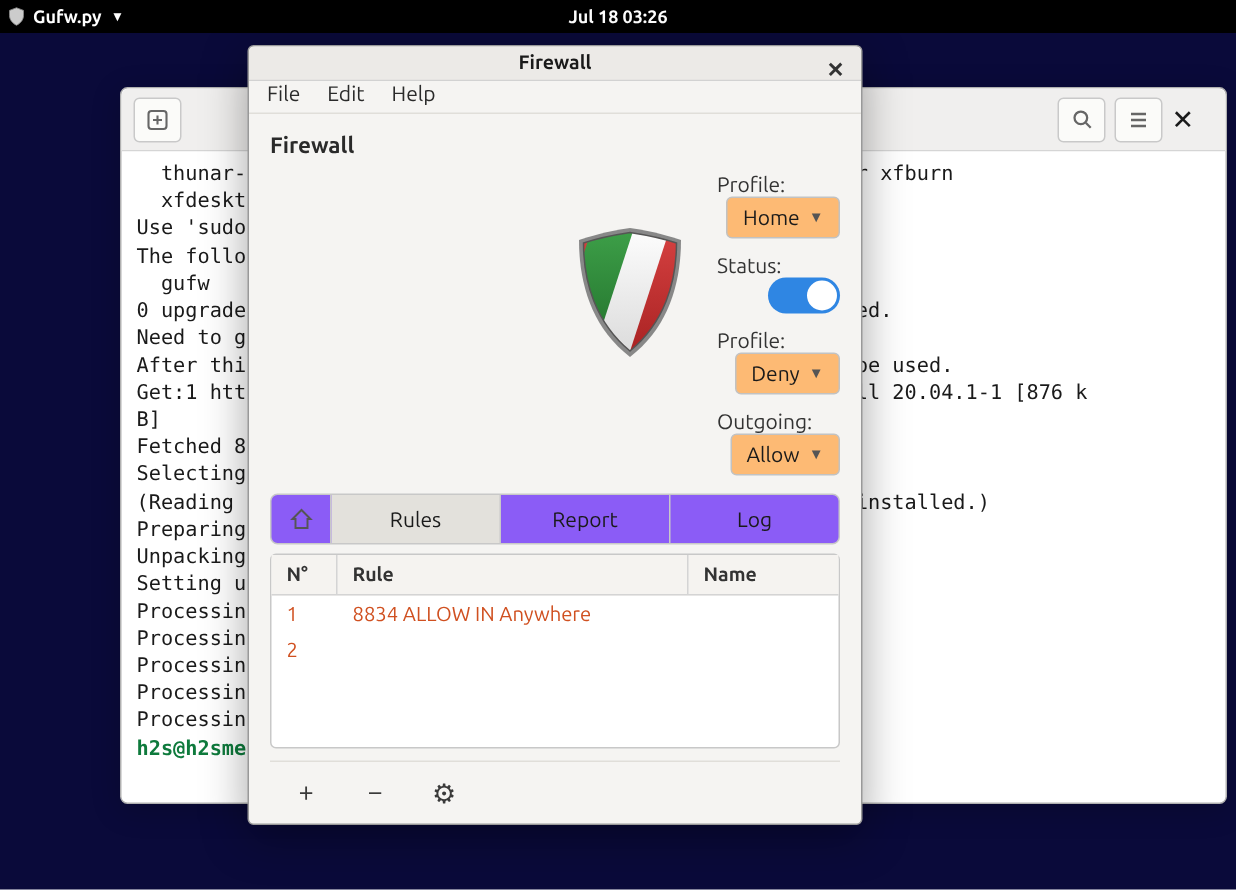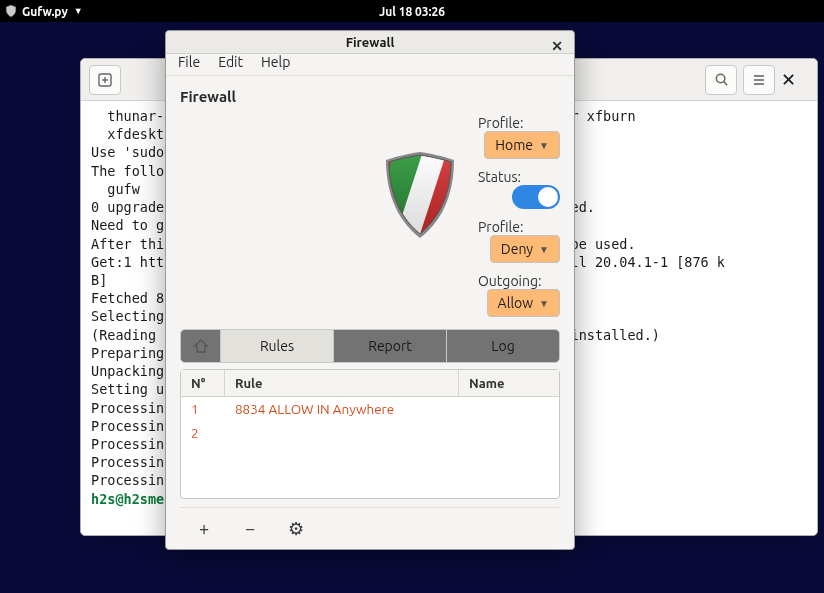--- a/index.html
+++ b/index.html
@@ -81,21 +81,21 @@
     position:relative; display:inline-block;
   }
   .switch::after {
     content:""; position:absolute; right:2px; top:2px; width:20px; height:20px;
     border-radius:50%; background:#fff;
   }
   .shield-holder { position:absolute; left:380px; top:148px; }
   
   .tabbar {
     display:flex; border:1px solid #c8c8c8; border-radius:5px; overflow:hidden;
-    margin-top:2px; background:#737373;
+    margin-top:2px; background:#8b5cf6;
   }
   .tabbar .tab {
     flex:1; text-align:center; padding:8px 4px; font-size:14px; border-right:1px solid #c8c8c8;
   }
   .tabbar .tab:last-child{border-right:none;}
   .tabbar .home-tab { flex:0 0 40px; display:flex; align-items:center; justify-content:center;}
   .tabbar .tab.active { background:#e3e1dc;}
   
   .table {
     margin-top:6px; border:1px solid #c8c8c8; border-radius:4px; background:#fff;

